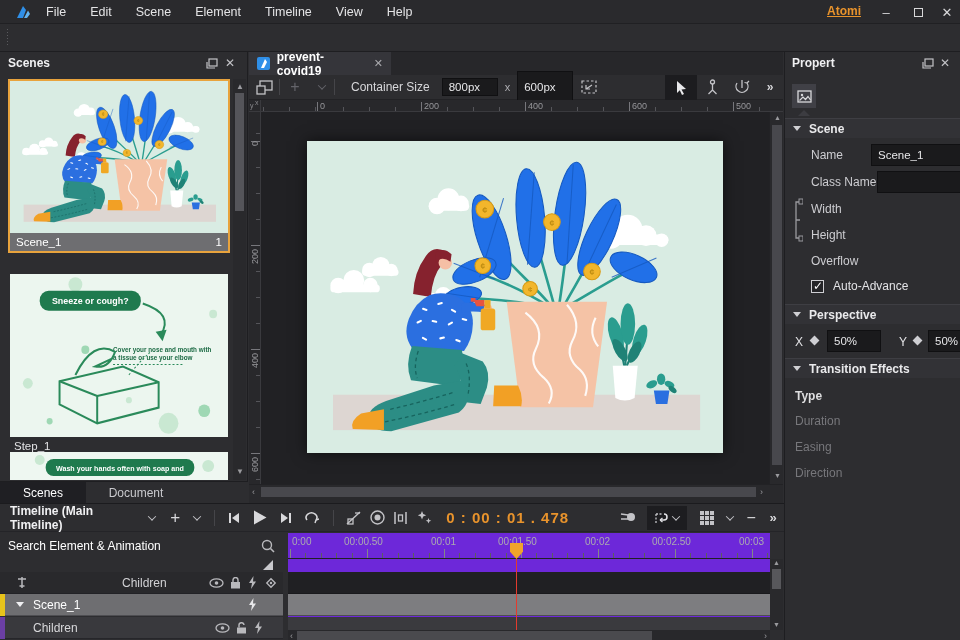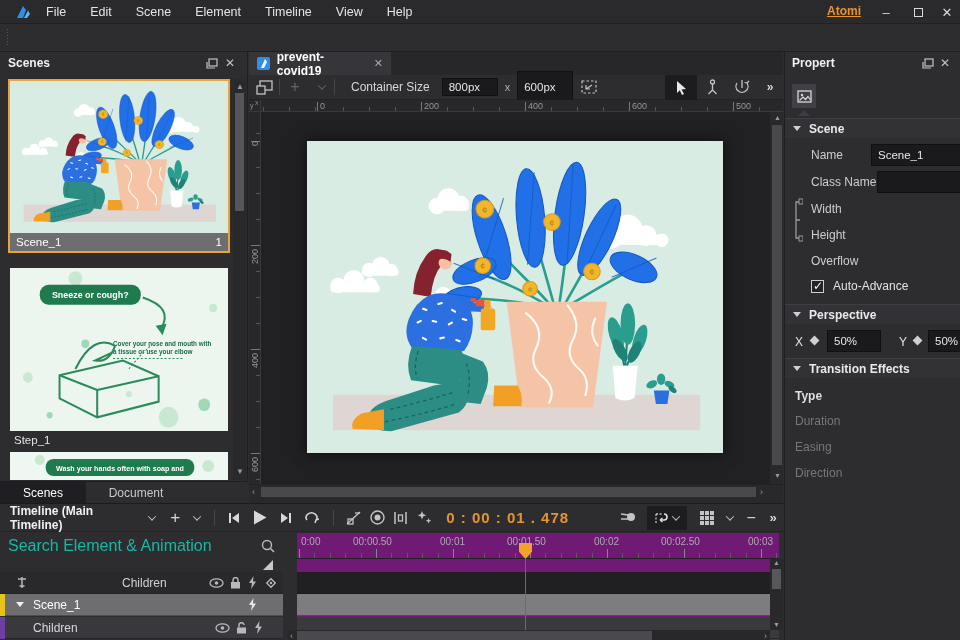--- a/index.html
+++ b/index.html
@@ -411,21 +411,21 @@
     <div class="p" style="left:8px;top:27px;width:222px;height:174px;border:2px solid #e8a33d;background:#6e6e71;">
       <svg width="218" height="152">
           <use href="#illo"></use>
         </svg>
       <div class="thumb-bar" style="height:18px;background:#6e6e71;padding:0 6px;color:#fff;">
         <span>Scene_1</span>
         <span>1</span>
       </div>
     </div>
 
-    <div class="p" style="left:10px;top:216px;width:251px;height:181px;">
+    <div class="p" style="left:10px;top:222px;width:251px;height:181px;">
       <svg width="218" height="163">
           <use href="#illo2"></use>
         </svg>
       <div class="thumb-bar" style="height:18px;padding:0 4px;color:#e2e2e4;">
         <span>Step_1</span>
         <span>2</span>
       </div>
     </div>
 
     <div class="p" style="left:10px;top:400px;width:218px;height:28px;overflow:hidden;">
@@ -711,21 +711,21 @@
         </span>
       <span class="tbtn icon" style="width:22px;height:28px;">
           <span class="chev"></span>
         </span>
       <span class="tbtn" style="width:24px;height:28px;color:#d8d8db;font-size:16px;">−</span>
       <span class="tbtn" style="width:24px;height:28px;color:#d8d8db;font-size:13px;font-weight:bold;">»</span>
     </div>
 
     <div class="p" style="left:0;top:29px;width:283px;height:108px;background:#2d2d30;">
       <div class="r" style="height:26px;padding:0 8px;">
-        <span style="flex:1;color:#14b8a6;font-size:16px;">Search Element &amp; Animation</span>
+        <span style="flex:1;color:#ffffff;font-size:12px;">Search Element &amp; Animation</span>
         <svg width="14" height="14">
             <circle cx="6" cy="6" r="4.5" fill="none" stroke="#b9b9bd" stroke-width="1.4"></circle>
             <path d="M9.5,9.5 L13,13" stroke="#b9b9bd" stroke-width="1.6"></path>
           </svg>
       </div>
       <div class="p" style="left:263px;top:27px;width:0;height:0;border-left:10px solid transparent;border-top:10px solid #c9c9cd;transform:rotate(90deg);"></div>
 
       <div class="p r" style="left:0;top:39px;width:283px;height:22px;background:#29292c;border-bottom:1px solid #222226;">
         <svg width="12" height="13" style="margin-left:16px;">
             <path d="M6,1 v11 M2,3 h8 M3.5,10 h5" stroke="#b9b9bd" stroke-width="1.5"></path>
@@ -771,21 +771,21 @@
             <rect x="1" y="5.5" width="9" height="6" fill="#b9b9bd"></rect>
             <path d="M3,5.5 v-2 a2.5,2.5 0 0 1 5,-0.5" fill="none" stroke="#b9b9bd" stroke-width="1.4"></path>
           </svg>
         <svg width="9" height="13" style="margin-right:20px;">
             <path d="M5.5,0 L1,7 h3 L3,13 L8,5.5 h-3 Z" fill="#b9b9bd"></path>
           </svg>
       </div>
 
     </div>
 
-    <div class="p" style="left:297px;top:29px;width:482px;height:108px;background:#701a75;">
+    <div class="p" style="left:288px;top:29px;width:482px;height:108px;background:#6d28d9;">
 
       <div class="p" style="left:0;top:0;width:482px;height:26px;border-bottom:1px solid #212124;">
         <div class="p" style="left:0;bottom:0;width:100%;height:5px;background-image:repeating-linear-gradient(90deg,#5c5c61 0 1px,transparent 1px 15.4px);background-position:2px 0;"></div>
         <div class="p" style="left:2px;bottom:0;width:1px;height:9px;background:#85858a;"></div>
         <div class="p" style="left:79px;bottom:0;width:1px;height:9px;background:#85858a;"></div>
         <div class="p" style="left:156px;bottom:0;width:1px;height:9px;background:#85858a;"></div>
         <div class="p" style="left:233px;bottom:0;width:1px;height:9px;background:#85858a;"></div>
         <div class="p" style="left:310px;bottom:0;width:1px;height:9px;background:#85858a;"></div>
         <div class="p" style="left:387px;bottom:0;width:1px;height:9px;background:#85858a;"></div>
         <div class="p" style="left:464px;bottom:0;width:1px;height:9px;background:#85858a;"></div>

